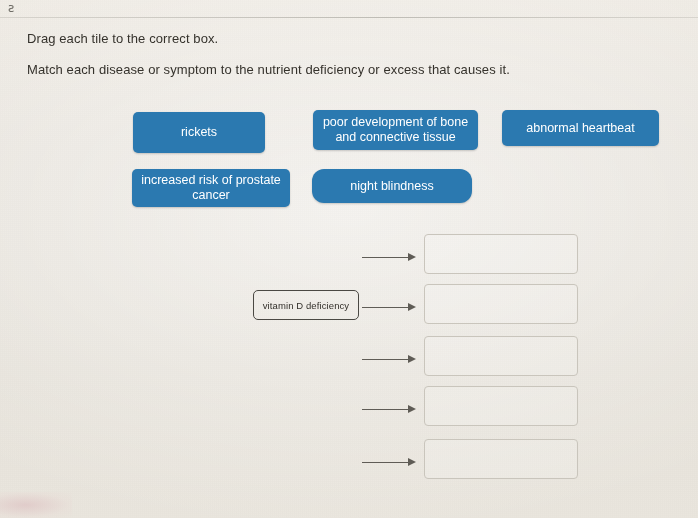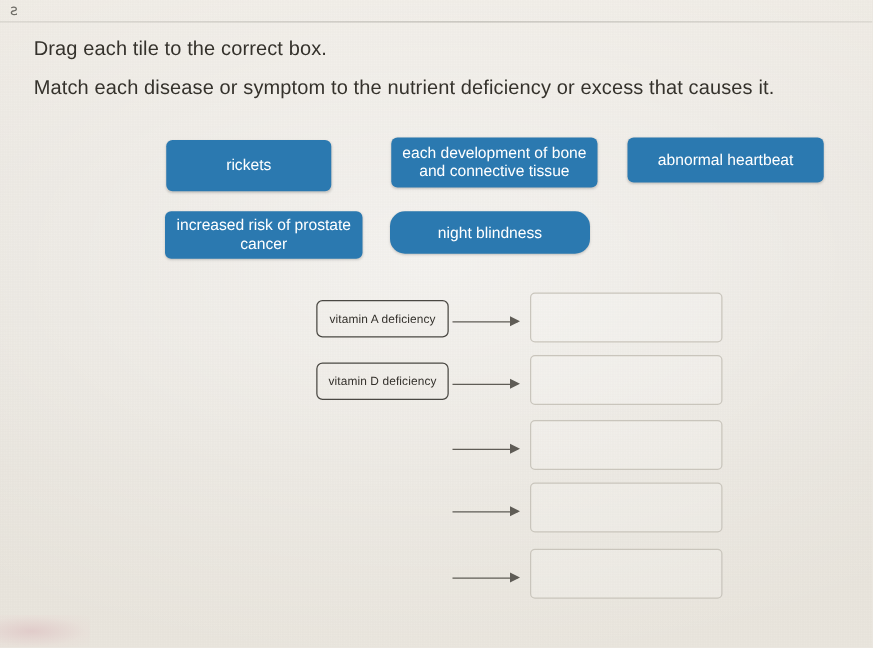--- a/index.html
+++ b/index.html
@@ -56,21 +56,21 @@
     width: 72px;
     height: 26px;
     background: radial-gradient(ellipse at 35% 50%, rgba(222,196,196,0.75) 0%, rgba(232,214,210,0.25) 65%, rgba(234,230,222,0) 100%);
     pointer-events: none;
   }
 
   
   .instr {
     position: absolute;
     color: #35322c;
-    font-size: 16px;
+    font-size: 13px;
     letter-spacing: 0.1px;
     white-space: nowrap;
   }
   #instr-1 { left: 27px; top: 31px; }
   #instr-2 { left: 27px; top: 62px; }
 
   
   .tile {
     position: absolute;
     background: #2b79b0;
@@ -172,27 +172,26 @@
 <div id="grain"></div>
 <div id="topline"></div>
 <div id="pink-smudge"></div>
 
 <div id="corner-mark">ƨ</div>
 
 <div class="instr" id="instr-1">Drag each tile to the correct box.</div>
 <div class="instr" id="instr-2">Match each disease or symptom to the nutrient deficiency or excess that causes it.</div>
 
 <div class="tile" id="tile-0">rickets</div>
-<div class="tile" id="tile-1">each development of bone and connective tissue</div>
+<div class="tile" id="tile-1">poor development of bone and connective tissue</div>
 <div class="tile" id="tile-2">abnormal heartbeat</div>
 <div class="tile" id="tile-3">increased risk of prostate cancer</div>
 <div class="tile" id="tile-4">night blindness</div>
 
 <div class="row" id="row-0">
-  <div class="term">vitamin A deficiency</div>
   <div class="arrow">
     <div class="shaft"></div>
     <div class="head"></div>
   </div>
   <div class="dropbox"></div>
 </div>
 
 <div class="row" id="row-1">
   <div class="term">vitamin D deficiency</div>
   <div class="arrow">

